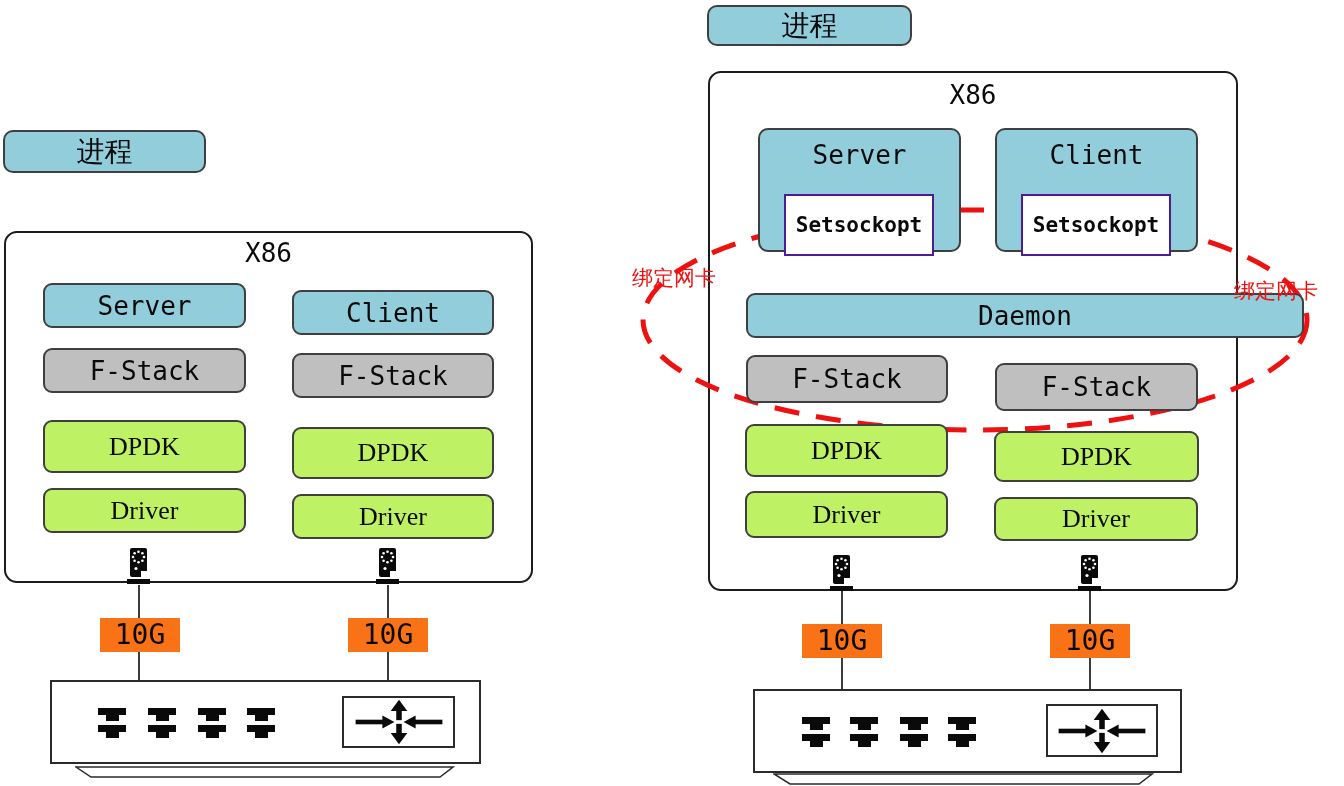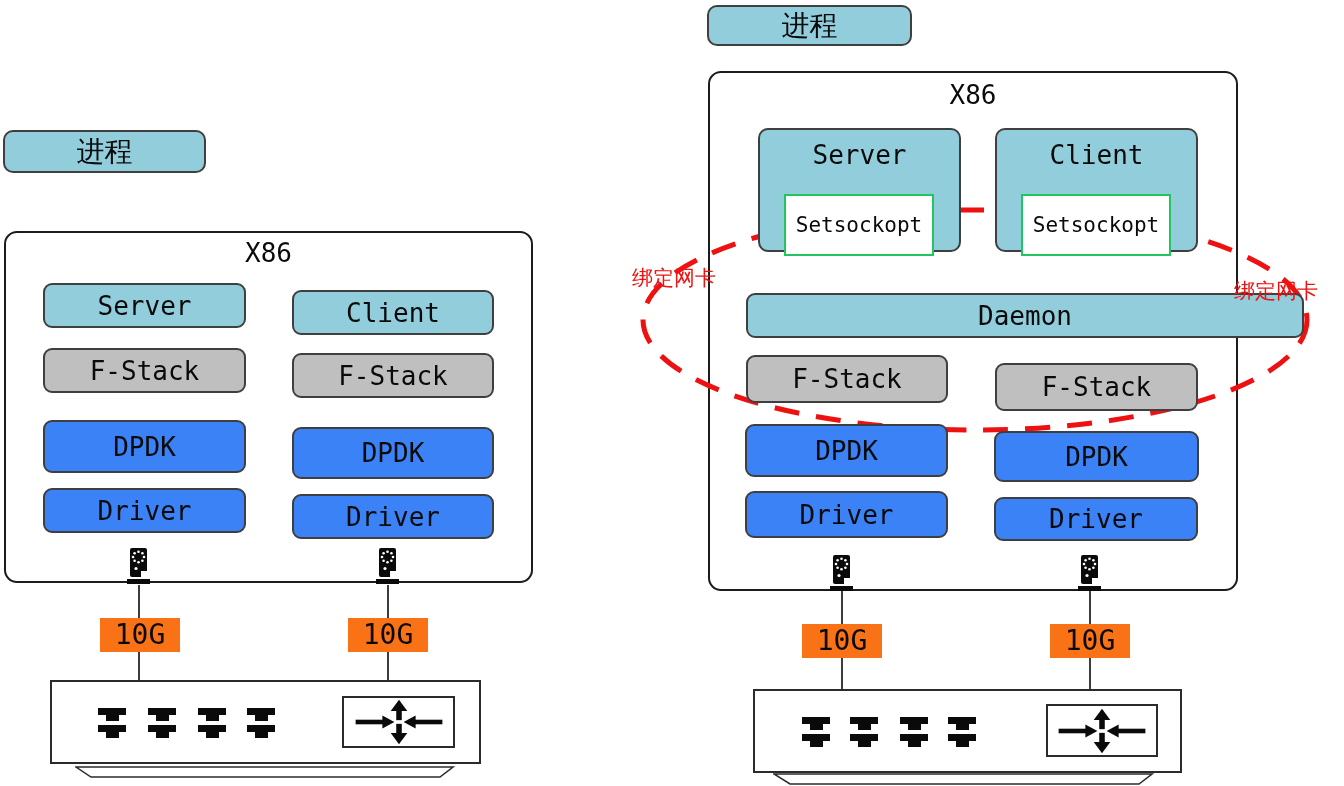--- a/index.html
+++ b/index.html
@@ -3,31 +3,31 @@
 <meta charset="utf-8">
 <style>
   html,body{margin:0;padding:0;background:#ffffff;}
   body{width:1344px;height:786px;position:relative;overflow:hidden;
        font-family:"DejaVu Sans Mono","Liberation Mono",monospace;color:#0a0a0a;}
   .abs{position:absolute;box-sizing:border-box;}
   .box{border:2px solid #3f3f3f;border-radius:9px;display:flex;align-items:center;
        justify-content:center;font-size:26px;z-index:2;}
   .blue{background:#92cddc;}
   .gray{background:#bfbfbf;}
-  .green{background:#3b82f6;}
+  .green{background:#bef264;font-family:Liberation Serif, serif;}
   .badge{border:2px solid #3f3f3f;border-radius:10px;background:#92cddc;display:flex;
          align-items:center;justify-content:center;font-size:28px;
          font-family:"DejaVu Serif","Liberation Serif",serif;z-index:2;}
   .host{border:2px solid #1c1c1c;border-radius:13px;background:transparent;z-index:0;}
   .host-title{font-size:26px;text-align:center;z-index:1;}
   .app-box{border:2px solid #3f3f3f;border-radius:10px;background:#92cddc;
            display:flex;justify-content:center;align-items:flex-start;
            padding-top:10px;font-size:26px;z-index:2;}
-  .sockopt{border:2px solid #22c55e;background:#ffffff;display:flex;align-items:center;
-           justify-content:center;font-size:21px;z-index:3;}
+  .sockopt{border:2px solid #4c1d95;background:#ffffff;display:flex;align-items:center;
+           justify-content:center;font-size:21px;z-index:3;font-weight:bold;}
   .redtext{color:#ee1111;font-size:21px;font-family:"DejaVu Serif","Liberation Serif",serif;
            white-space:nowrap;z-index:4;}
   .vline{width:2px;background:#3c3c3c;z-index:0;}
   .speed{font-size:28px;text-align:center;background:#f97316;z-index:1;line-height:34px;}
   .switch{border:2px solid #2b2b2b;background:#ffffff;z-index:1;}
   .port{display:flex;flex-direction:column;align-items:center;z-index:2;}
   .port .bar{width:28px;height:7px;background:#0a0a0a;}
   .port .tab{width:13px;height:6px;background:#0a0a0a;}
   .port .sp{width:28px;height:4px;}
   .arrowbox{border:2px solid #2b2b2b;background:#ffffff;z-index:2;display:flex;

